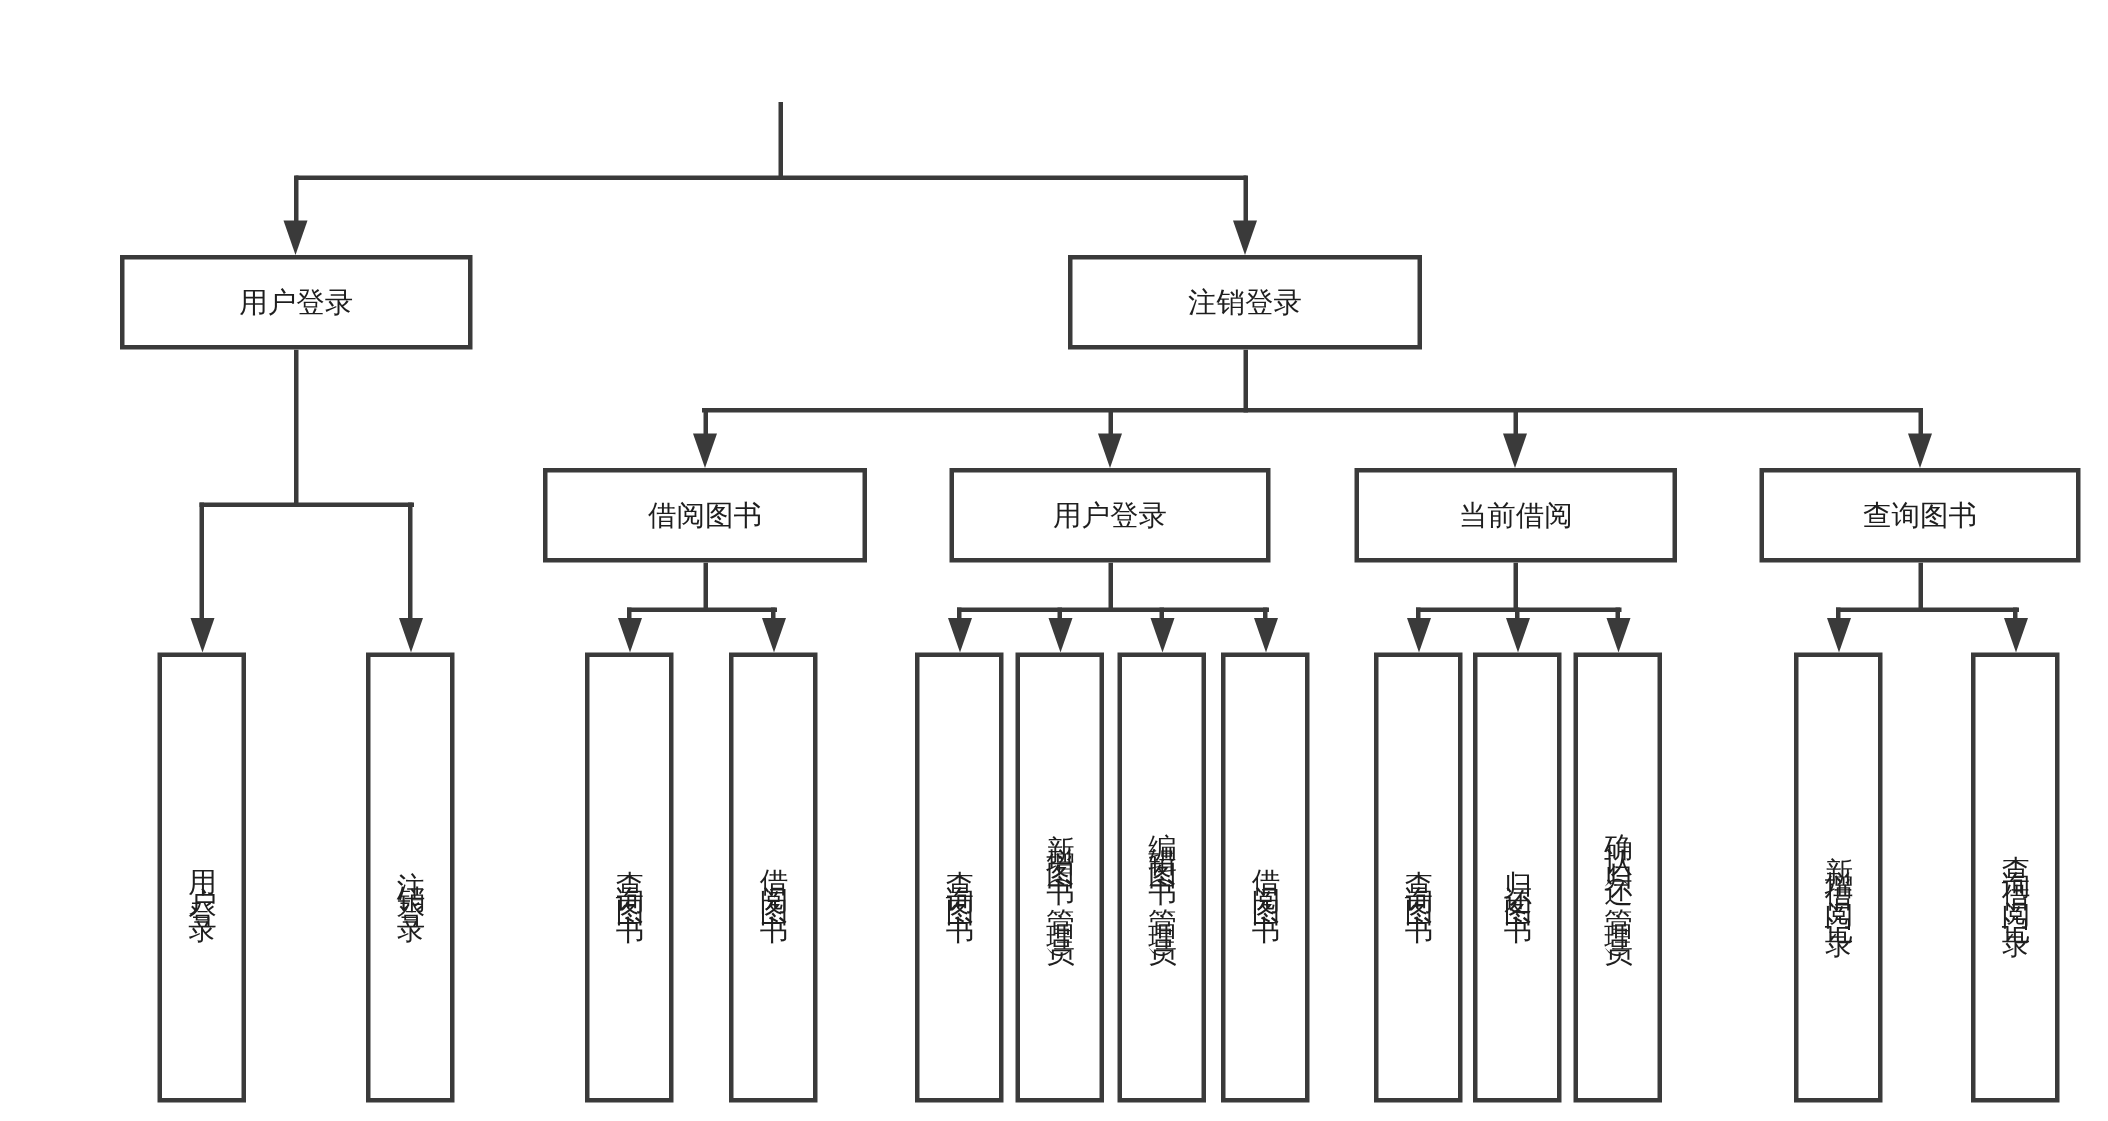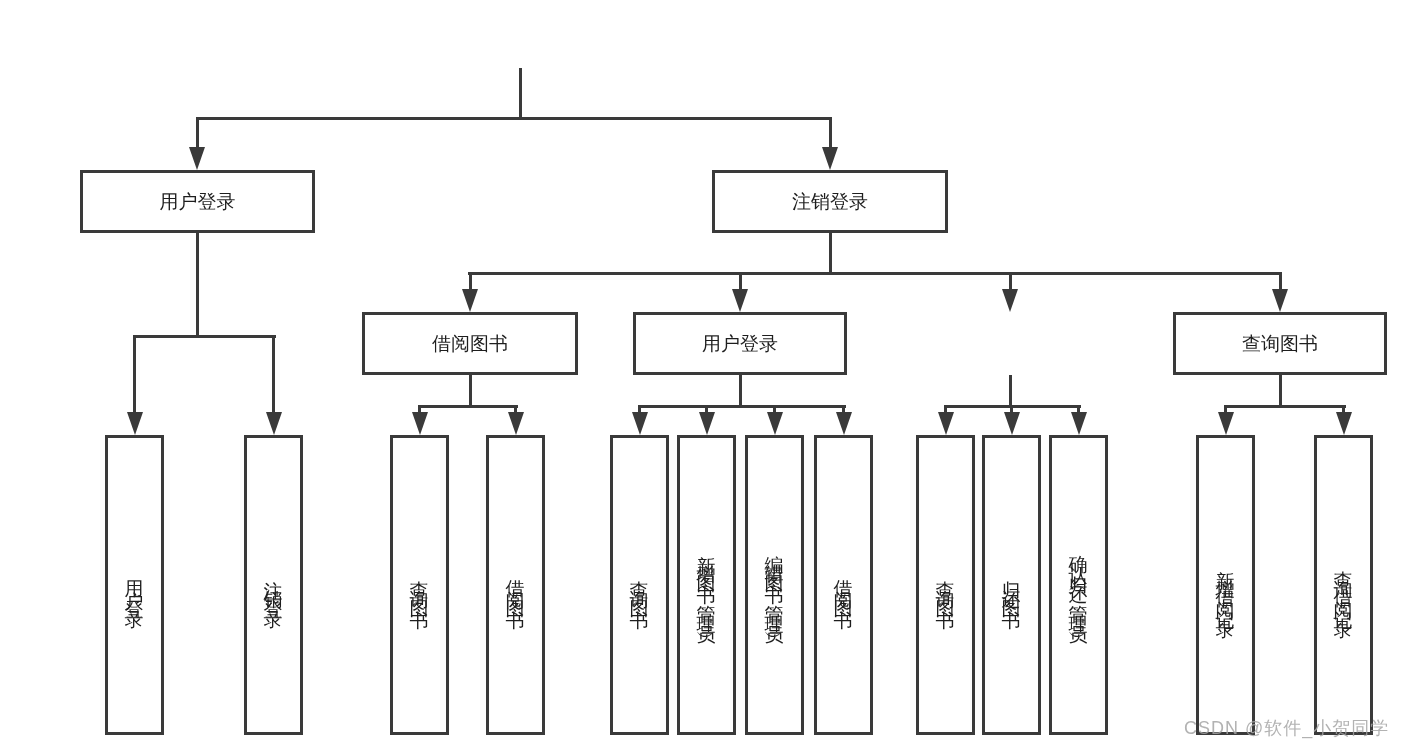--- a/index.html
+++ b/index.html
@@ -61,20 +61,23 @@
   <div class="box" style="left:712px;top:170px;width:236px;height:63px">
     <span>注销登录</span>
   </div>
 
   <div class="box" style="left:362px;top:312px;width:216px;height:63px">
     <span>借阅图书</span>
   </div>
   <div class="box" style="left:633px;top:312px;width:214px;height:63px">
     <span>用户登录</span>
   </div>
+  <div class="box" style="left:903px;top:312px;width:215px;height:63px">
+    <span>当前借阅</span>
+  </div>
   <div class="box" style="left:1173px;top:312px;width:214px;height:63px">
     <span>查询图书</span>
   </div>
 
   <div class="box" style="left:105px;top:435px;width:59px;height:300px">
     <span class="vtext">用户登录</span>
   </div>
   <div class="box" style="left:244px;top:435px;width:59px;height:300px">
     <span class="vtext">注销登录</span>
   </div>
@@ -105,21 +108,20 @@
   <div class="box" style="left:1049px;top:435px;width:59px;height:300px">
     <span class="vtext">确认归还（管理员）</span>
   </div>
   <div class="box" style="left:1196px;top:435px;width:59px;height:300px">
     <span class="vtext">新增借阅记录</span>
   </div>
   <div class="box" style="left:1314px;top:435px;width:59px;height:300px">
     <span class="vtext">查询借阅记录</span>
   </div>
 
-  <div class="watermark">CSDN @软件_小贺同学</div>
 <div class="vline" style="left: 518.5px; top: 68px; height: 52px;"></div>
     <div class="vline" style="left: 195.5px; top: 117px; height: 31px;"></div>
     <div class="vline" style="left: 828.5px; top: 117px; height: 31px;"></div>
     <div class="vline" style="left: 195.5px; top: 233px; height: 105px;"></div>
     <div class="vline" style="left: 133px; top: 335px; height: 78px;"></div>
     <div class="vline" style="left: 272px; top: 335px; height: 78px;"></div>
     <div class="vline" style="left: 828.5px; top: 233px; height: 42px;"></div>
     <div class="vline" style="left: 468.5px; top: 272px; height: 19px;"></div>
     <div class="vline" style="left: 738.5px; top: 272px; height: 19px;"></div>
     <div class="vline" style="left: 1008.5px; top: 272px; height: 19px;"></div>

